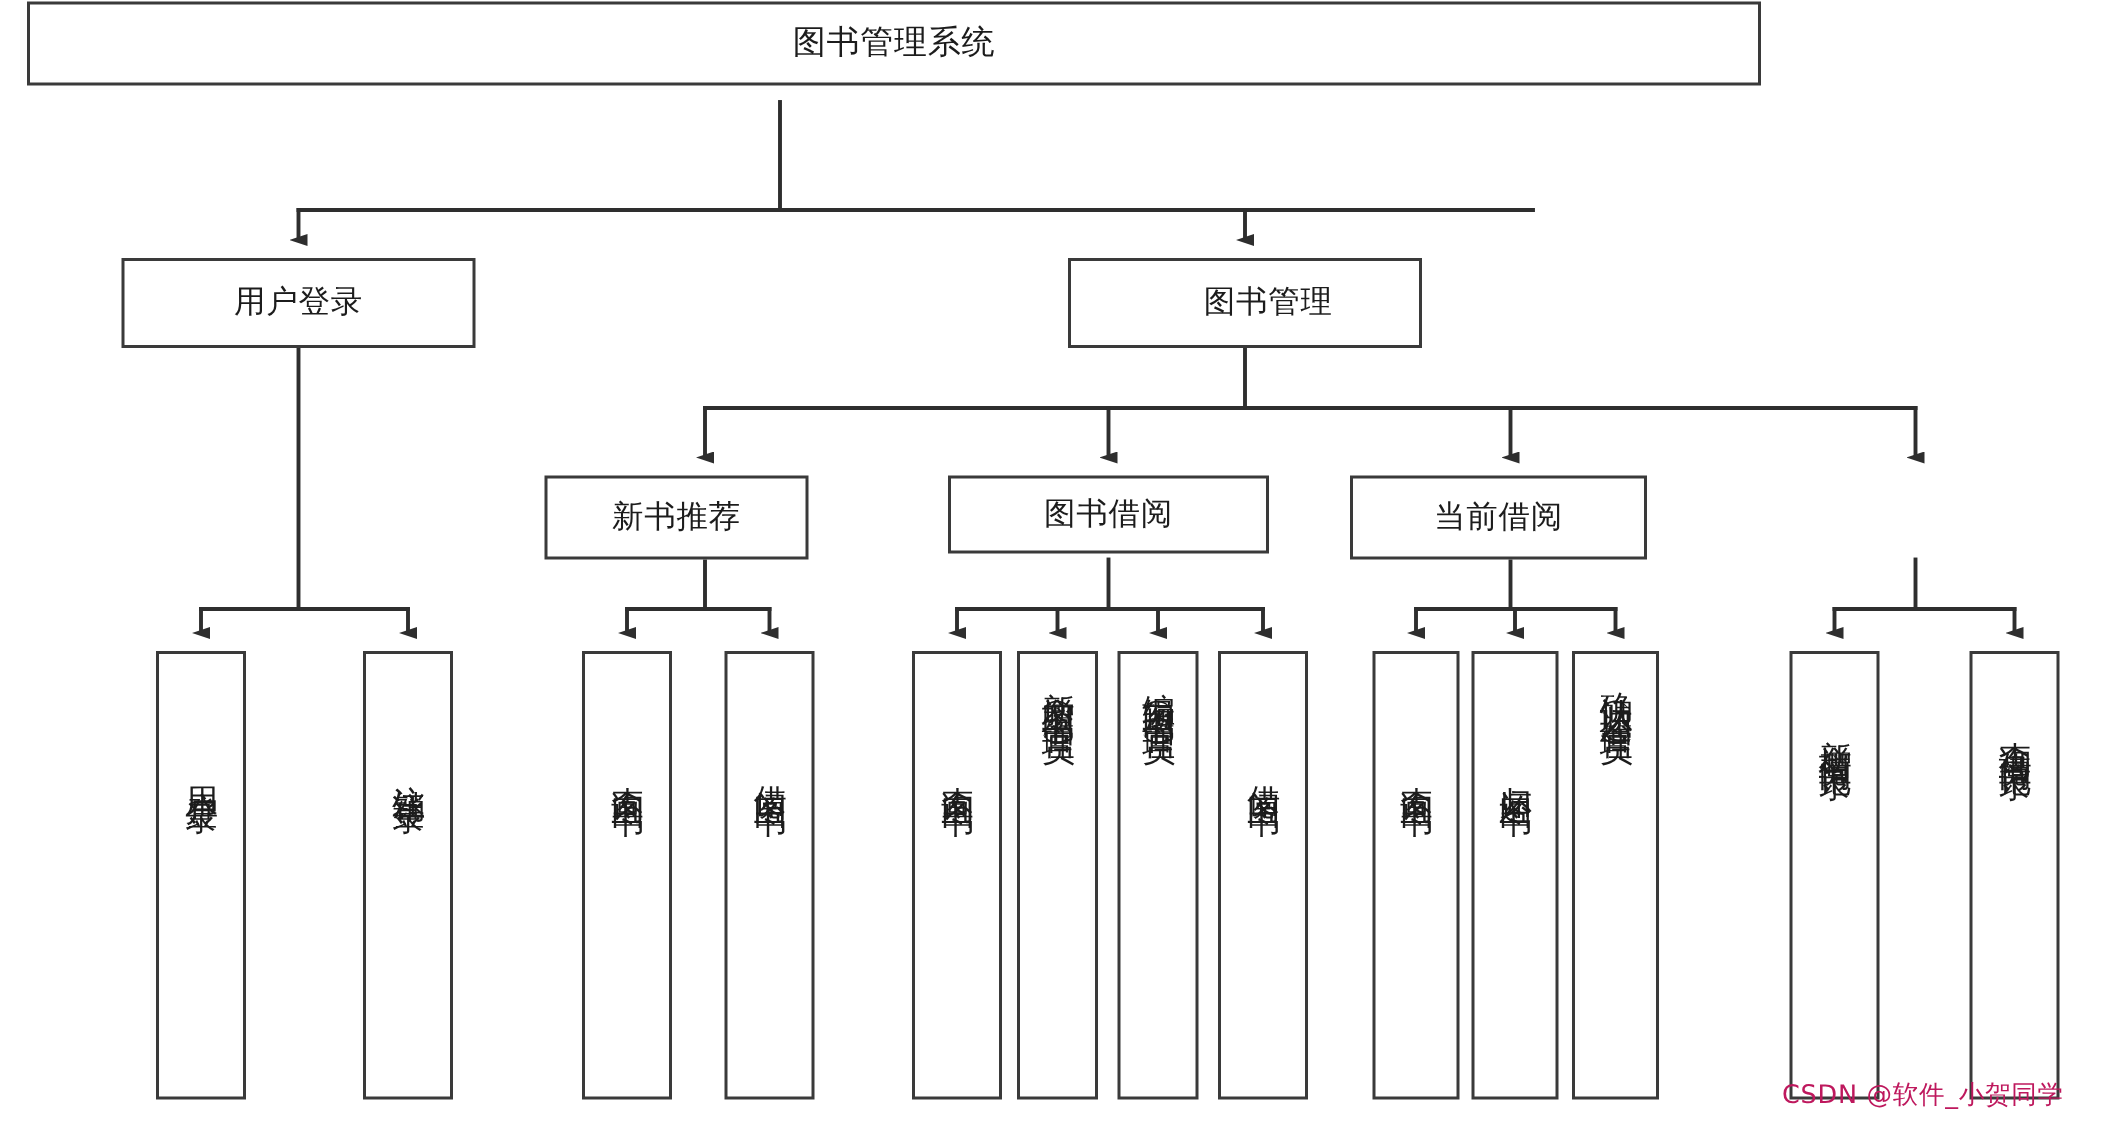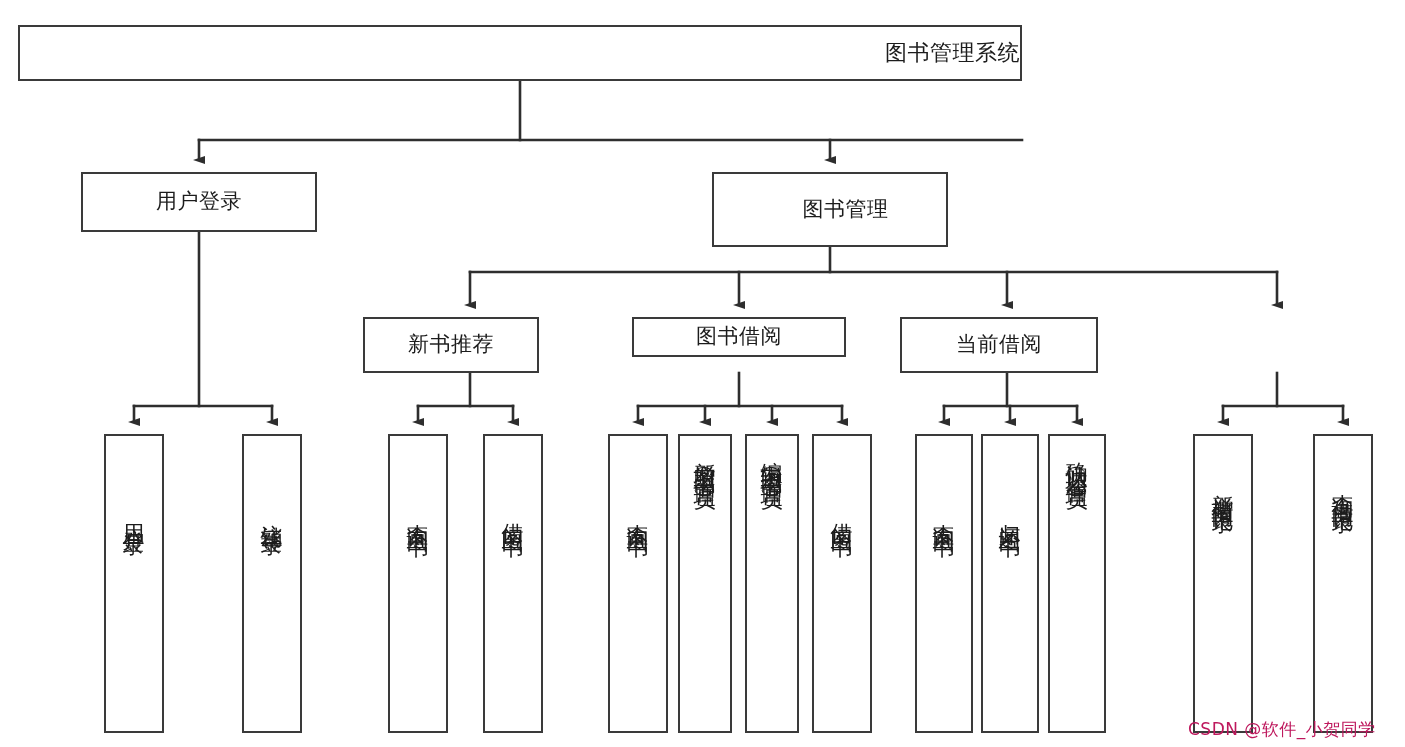--- a/index.html
+++ b/index.html
@@ -131,35 +131,35 @@
       <path d="M1010,406 L1010,420" marker-end="url(#arrow)"></path>
       <path d="M1077,406 L1077,420" marker-end="url(#arrow)"></path>
 
       <path d="M1277,373 L1277,406"></path>
       <path d="M1223,406 L1343,406"></path>
       <path d="M1223,406 L1223,420" marker-end="url(#arrow)"></path>
       <path d="M1343,406 L1343,420" marker-end="url(#arrow)"></path>
     </g>
   </svg>
 
-  <div class="node horiz root" style="left: 18px; top: 25px; width: 1004px; height: 56px; justify-content: flex-end;">
+  <div class="node horiz root" style="left: 18px; top: 1px; width: 1156px; height: 56px;">
     <span class="label">图书管理系统</span>
   </div>
 
   <div class="node horiz" style="left: 81px; top: 172px; width: 236px; height: 60px;">
     <span class="label">用户登录</span>
   </div>
-  <div class="node horiz" style="left: 712px; top: 172px; width: 236px; height: 75px; padding-left: 31px;">
+  <div class="node horiz" style="left: 712px; top: 172px; width: 236px; height: 60px; padding-left: 31px;">
     <span class="label">图书管理</span>
   </div>
 
   <div class="node horiz" style="left: 363px; top: 317px; width: 176px; height: 56px;">
     <span class="label">新书推荐</span>
   </div>
-  <div class="node horiz" style="left: 632px; top: 317px; width: 214px; height: 40px;">
+  <div class="node horiz" style="left: 632px; top: 317px; width: 214px; height: 52px;">
     <span class="label">图书借阅</span>
   </div>
   <div class="node horiz" style="left: 900px; top: 317px; width: 198px; height: 56px;">
     <span class="label">当前借阅</span>
   </div>
 
   <div class="node vert mid" style="left: 104px; top: 434px; width: 60px; height: 299px;">
     <span class="label">用户登录</span>
   </div>
   <div class="node vert mid" style="left: 242px; top: 434px; width: 60px; height: 299px;">

